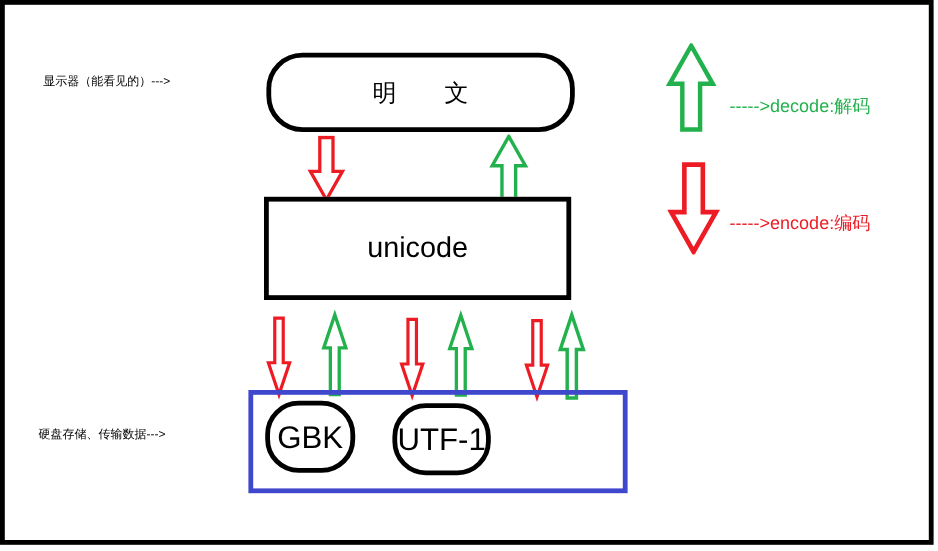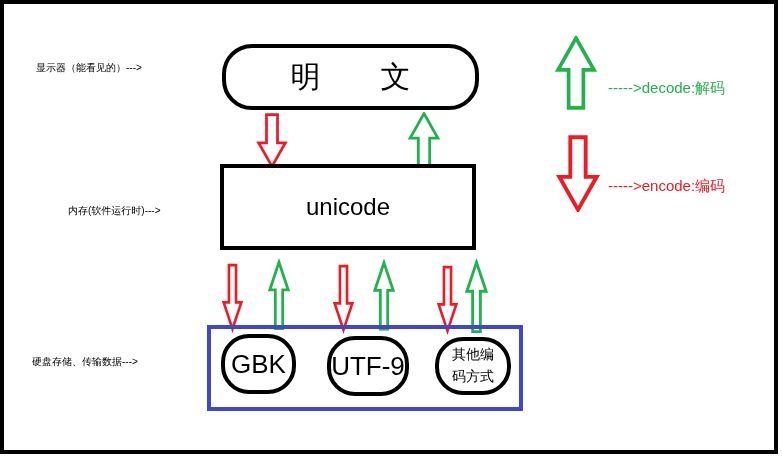--- a/index.html
+++ b/index.html
@@ -14,21 +14,21 @@
   }
   .lbl{
     position:absolute;font-size:10px;color:#000;white-space:nowrap;
   }
   .node{
     position:absolute;border:4px solid #000;box-sizing:border-box;
     display:flex;align-items:center;justify-content:center;background:#fff;
   }
   .plain{
     left:222px;top:44px;width:257px;height:66px;border-radius:30px;
-    font-size:30px;white-space:pre;
+    font-size:20px;white-space:pre;
   }
   .uni{
     left:220px;top:164px;width:256px;height:86px;font-size:24px;
   }
   .enc{
     border-radius:28px;font-size:26px;
   }
   .gbk{left:221px;top:334px;width:75px;height:60px;}
   .utf8{left:327px;top:336px;width:82px;height:60px;}
   .other{
@@ -45,21 +45,20 @@
   .legend-encode{left:608px;top:177px;color:#ed1c24;}
 </style>
 </head>
 <body>
 
 <div class="canvas">
 
   <div class="frame"></div>
 
   <div class="lbl" style="left:36px;top:61px;">显示器（能看见的）---&gt;</div>
-  <div class="lbl" style="left:68px;top:204px;">内存(软件运行时)---&gt;</div>
   <div class="lbl" style="left:32px;top:355px;">硬盘存储、传输数据---&gt;</div>
 
   <div class="node plain">
     <span>明　　文</span>
   </div>
 
   <svg class="arrow" style="left:253px;top:113px;" width="38" height="55" viewBox="0 0 40 70">
     <polygon points="20,68 3,38 13,38 13,2 27,2 27,38 37,38" fill="#fff" stroke="#ed1c24" stroke-width="3.5"></polygon>
   </svg>
   <svg class="arrow" style="left:405px;top:112px;" width="38" height="57" viewBox="0 0 40 70">
@@ -88,25 +87,21 @@
   <svg class="arrow" style="left:464px;top:258px;" width="25" height="78" viewBox="0 0 26 76">
     <polygon points="13,2 3,32 9,32 9,74 17,74 17,32 23,32" fill="#fff" stroke="#22b14c" stroke-width="3"></polygon>
   </svg>
 
   <div class="group"></div>
 
   <div class="node enc gbk">
     <span>GBK</span>
   </div>
   <div class="node enc utf8">
-    <span>UTF-9</span>
-  </div>
-  <div class="node enc other">
-    <span>其他编</span>
-    <span>码方式</span>
+    <span>UTF-1</span>
   </div>
 
   <svg class="arrow" style="left:554px;top:36px;" width="44" height="74" viewBox="0 0 40 70">
     <polygon points="20,2 3,32 13,32 13,68 27,68 27,32 37,32" fill="#fff" stroke="#22b14c" stroke-width="3.5"></polygon>
   </svg>
   <div class="legend-text legend-decode">-----&gt;decode:解码</div>
 
   <svg class="arrow" style="left:556px;top:135px;" width="44" height="77" viewBox="0 0 40 70">
     <polygon points="20,68 3,38 13,38 13,2 27,2 27,38 37,38" fill="#fff" stroke="#ed1c24" stroke-width="3.5"></polygon>
   </svg>

